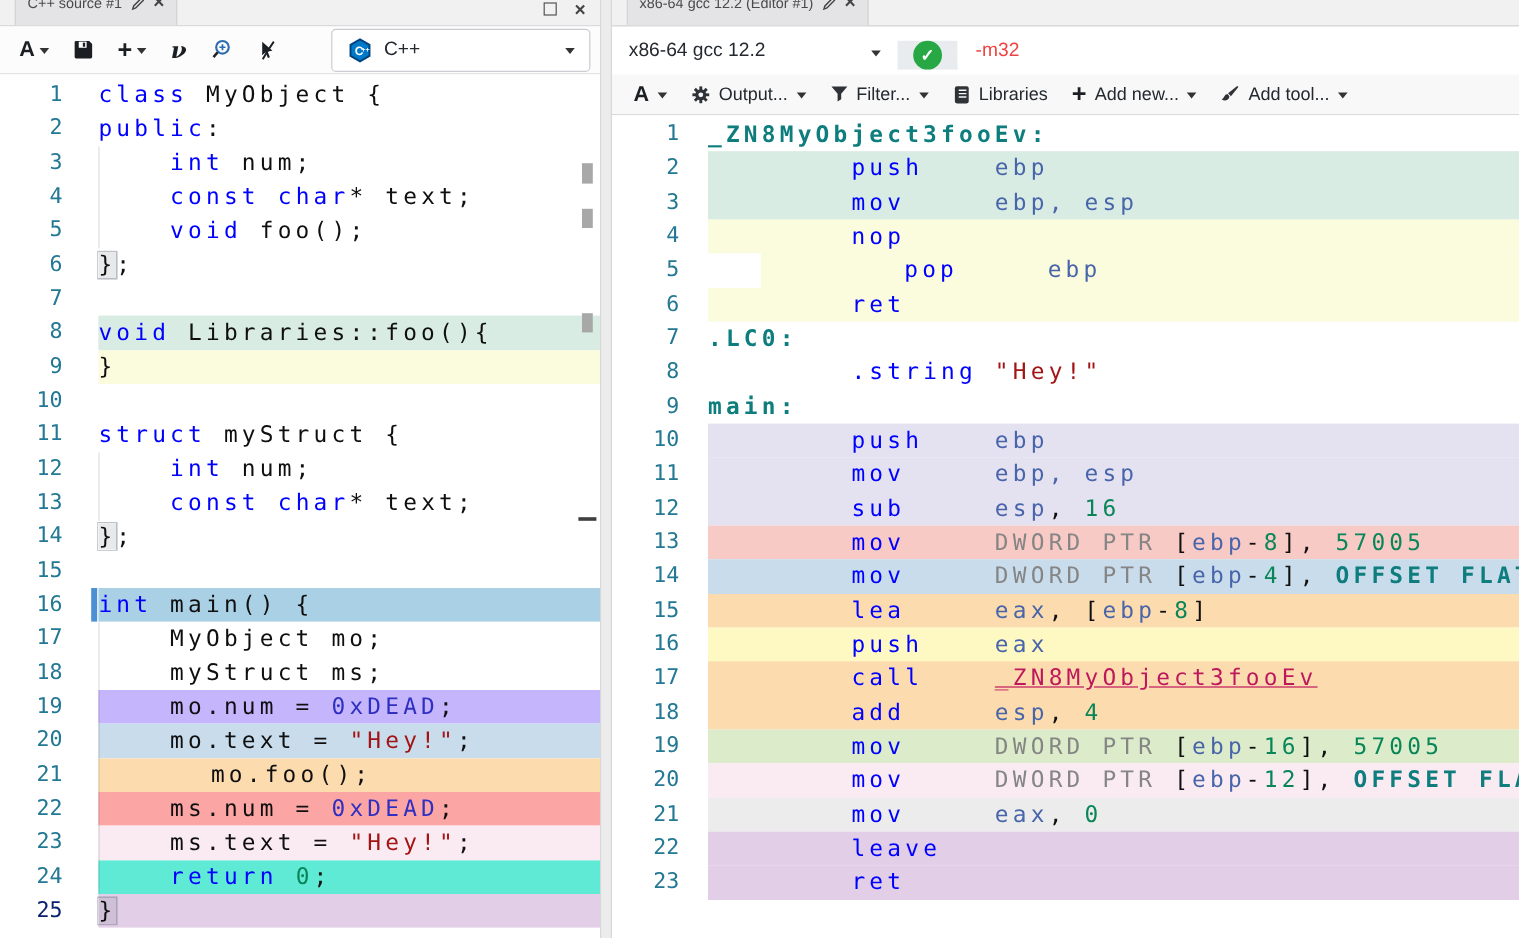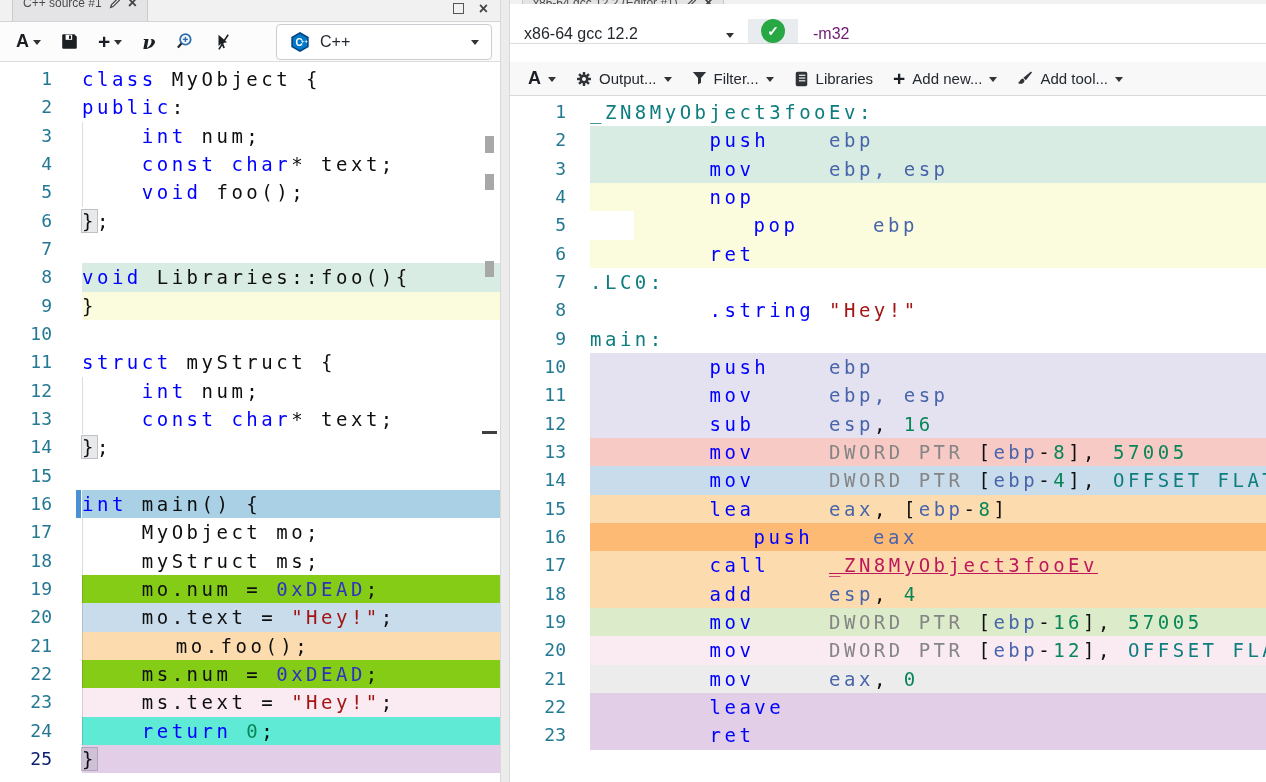--- a/index.html
+++ b/index.html
@@ -31,29 +31,29 @@
   .btn-plus{font-weight:bold;font-size:21px;color:#1b1f23;line-height:1;}
   .vim-v{font-family:"DejaVu Serif",serif;font-style:italic;font-weight:bold;font-size:19px;color:#1b1f23;}
   .caret{display:inline-block;width:0;height:0;border-left:4px solid transparent;
          border-right:4px solid transparent;border-top:5px solid #333;margin-top:2px;}
   .lang-select{margin-left:auto;margin-right:2px;width:216px;height:36px;background:#fff;
                border:1px solid #c9ccd1;border-radius:4px;display:flex;align-items:center;
                padding:0 12px;gap:9px;box-sizing:border-box;font-size:16px;color:#24292f;cursor:pointer;}
   .lang-select .caret{margin-left:auto;}
 
   
-  #compiler-row{position:absolute;top:4px;height:40px;left:0;right:0;background:#fff;
-                border-bottom:1px solid #dcdcdc;box-sizing:border-box;display:flex;align-items:flex-end;}
+  #compiler-row{position:absolute;top:34px;height:40px;left:0;right:0;background:#fff;
+                border-bottom:1px solid #dcdcdc;box-sizing:border-box;display:flex;align-items:flex-start;}
   .compiler-select{width:238px;display:flex;align-items:center;padding:0 14px;font-size:16px;
                    color:#24292f;cursor:pointer;box-sizing:border-box;}
   .compiler-select .caret{margin-left:auto;}
   .status-box{width:50px;background:#e9ecef;display:flex;align-items:center;justify-content:center;}
   .status-circle{width:24px;height:24px;border-radius:50%;color:#fff;font-size:14px;font-weight:bold;
                  display:flex;align-items:center;justify-content:center;}
-  .options-input{flex:1;border:none;outline:none;font-size:16px;color:#701a75;padding:0 15px;
+  .options-input{flex:1;border:none;outline:none;font-size:16px;color:#ef4444;padding:0 15px;
                  font-family:"Liberation Sans",sans-serif;background:#fff;}
 
   
   #toolbar-asm{position:absolute;top:62px;height:34px;left:0;right:0;background:#f8f8f8;
                border-bottom:1px solid #d9d9d9;box-sizing:border-box;display:flex;align-items:center;
                padding:0 8px;font-size:15px;color:#24292f;}
   .tbtn2{display:flex;align-items:center;gap:7px;padding:0 10px;height:100%;cursor:pointer;}
   .icon-svg{display:inline-block;vertical-align:middle;}
 
   
@@ -66,21 +66,21 @@
   #editor-src .gut{width:82px;padding-right:30px;}
   #editor-asm .gut{width:80px;padding-right:24px;}
   .gut.active{color:#0b216f;}
   .cnt{flex:1 1 auto;}
 
   .tk-kw{color:#0000ff;}
   .tk-txt{color:#0f0f0f;}
   .tk-num{color:#098658;}
   .tk-hex{color:#3030c0;}
   .tk-str{color:#a31515;}
-  .tk-lbl{color:#0d7d7d;}
+  .tk-lbl{color:#0d7d7d;font-weight:bold;}
   .tk-reg{color:#4864aa;}
   .tk-gry{color:#858585;}
   .tk-lnk{color:#be185d;text-decoration:underline;}
   .tk-brc{color:#0f0f0f;background:rgba(110,120,130,.16);box-shadow:0 0 0 1px rgba(110,120,130,.45);}
 
   
   .deco{position:absolute;}
   .deco-bar{left:76px;top:428px;width:5px;height:28px;background:#4b90d2;}
   .ruler-mark{right:6px;width:9px;background:#a8a8a8;}
   .ruler-dash{right:3px;width:15px;height:3px;top:369px;background:#3f3f3f;}
@@ -164,24 +164,24 @@
       <div class="row"><div class="gut">9</div><div class="cnt" style="background: rgb(251, 251, 221);"><span class="tk-txt">}</span></div></div>
       <div class="row"><div class="gut">10</div><div class="cnt"></div></div>
       <div class="row"><div class="gut">11</div><div class="cnt"><span class="tk-kw">struct</span><span class="tk-txt"> myStruct {</span></div></div>
       <div class="row"><div class="gut">12</div><div class="cnt"><span class="tk-txt">    </span><span class="tk-kw">int</span><span class="tk-txt"> num;</span></div></div>
       <div class="row"><div class="gut">13</div><div class="cnt"><span class="tk-txt">    </span><span class="tk-kw">const</span><span class="tk-txt"> </span><span class="tk-kw">char</span><span class="tk-txt">* text;</span></div></div>
       <div class="row"><div class="gut">14</div><div class="cnt"><span class="tk-brc">}</span><span class="tk-txt">;</span></div></div>
       <div class="row"><div class="gut">15</div><div class="cnt"></div></div>
       <div class="row"><div class="gut">16</div><div class="cnt" style="background: rgb(169, 208, 229);"><span class="tk-kw">int</span><span class="tk-txt"> main() {</span></div></div>
       <div class="row"><div class="gut">17</div><div class="cnt"><span class="tk-txt">    MyObject mo;</span></div></div>
       <div class="row"><div class="gut">18</div><div class="cnt"><span class="tk-txt">    myStruct ms;</span></div></div>
-      <div class="row"><div class="gut">19</div><div class="cnt" style="background: #84cc16;"><span class="tk-txt">    mo.num = </span><span class="tk-hex">0xDEAD</span><span class="tk-txt">;</span></div></div>
+      <div class="row"><div class="gut">19</div><div class="cnt" style="background: #c4b5fd;"><span class="tk-txt">    mo.num = </span><span class="tk-hex">0xDEAD</span><span class="tk-txt">;</span></div></div>
       <div class="row"><div class="gut">20</div><div class="cnt" style="background: rgb(201, 220, 236);"><span class="tk-txt">    mo.text = </span><span class="tk-str">"Hey!"</span><span class="tk-txt">;</span></div></div>
       <div class="row"><div class="gut">21</div><div class="cnt" style="background: rgb(252, 220, 174); padding-left: 34px;"><span class="tk-txt">    mo.foo();</span></div></div>
-      <div class="row"><div class="gut">22</div><div class="cnt" style="background: #84cc16;"><span class="tk-txt">    ms.num = </span><span class="tk-hex">0xDEAD</span><span class="tk-txt">;</span></div></div>
+      <div class="row"><div class="gut">22</div><div class="cnt" style="background: #fca5a5;"><span class="tk-txt">    ms.num = </span><span class="tk-hex">0xDEAD</span><span class="tk-txt">;</span></div></div>
       <div class="row"><div class="gut">23</div><div class="cnt" style="background: rgb(250, 234, 242);"><span class="tk-txt">    ms.text = </span><span class="tk-str">"Hey!"</span><span class="tk-txt">;</span></div></div>
       <div class="row"><div class="gut">24</div><div class="cnt" style="background: #5eead4;"><span class="tk-txt">    </span><span class="tk-kw">return</span><span class="tk-txt"> </span><span class="tk-num">0</span><span class="tk-txt">;</span></div></div>
       <div class="row"><div class="gut active">25</div><div class="cnt" style="background: rgb(226, 207, 231);"><span class="tk-brc">}</span></div></div>
 
     <div class="deco indent-guide" style="top:60px;height:85px;"></div>
     <div class="deco indent-guide" style="top:315px;height:57px;"></div>
     <div class="deco indent-guide" style="top:456px;height:227px;"></div>
     <div class="deco deco-bar"></div>
     <div class="deco ruler-mark" style="top:74px;height:17px;"></div>
     <div class="deco ruler-mark" style="top:112px;height:16px;"></div>
@@ -274,21 +274,21 @@
       <div class="row"><div class="gut">6</div><div class="cnt" style="background: rgb(251, 251, 221);"><span class="tk-txt">        </span><span class="tk-kw">ret</span></div></div>
       <div class="row"><div class="gut">7</div><div class="cnt"><span class="tk-lbl">.LC0:</span></div></div>
       <div class="row"><div class="gut">8</div><div class="cnt"><span class="tk-txt">        </span><span class="tk-kw">.string</span><span class="tk-txt"> </span><span class="tk-str">"Hey!"</span></div></div>
       <div class="row"><div class="gut">9</div><div class="cnt"><span class="tk-lbl">main:</span></div></div>
       <div class="row"><div class="gut">10</div><div class="cnt" style="background: rgb(228, 225, 240);"><span class="tk-txt">        </span><span class="tk-kw">push</span><span class="tk-txt">    </span><span class="tk-reg">ebp</span></div></div>
       <div class="row"><div class="gut">11</div><div class="cnt" style="background: rgb(228, 225, 240);"><span class="tk-txt">        </span><span class="tk-kw">mov</span><span class="tk-txt">     </span><span class="tk-reg">ebp, esp</span></div></div>
       <div class="row"><div class="gut">12</div><div class="cnt" style="background: rgb(228, 225, 240);"><span class="tk-txt">        </span><span class="tk-kw">sub</span><span class="tk-txt">     </span><span class="tk-reg">esp</span><span class="tk-txt">, </span><span class="tk-num">16</span></div></div>
       <div class="row"><div class="gut">13</div><div class="cnt" style="background: rgb(248, 202, 197);"><span class="tk-txt">        </span><span class="tk-kw">mov</span><span class="tk-txt">     </span><span class="tk-gry">DWORD PTR </span><span class="tk-txt">[</span><span class="tk-reg">ebp</span><span class="tk-txt">-</span><span class="tk-num">8</span><span class="tk-txt">], </span><span class="tk-num">57005</span></div></div>
       <div class="row"><div class="gut">14</div><div class="cnt" style="background: rgb(201, 220, 236);"><span class="tk-txt">        </span><span class="tk-kw">mov</span><span class="tk-txt">     </span><span class="tk-gry">DWORD PTR </span><span class="tk-txt">[</span><span class="tk-reg">ebp</span><span class="tk-txt">-</span><span class="tk-num">4</span><span class="tk-txt">], </span><span class="tk-lbl">OFFSET FLAT:</span></div></div>
       <div class="row"><div class="gut">15</div><div class="cnt" style="background: rgb(252, 220, 174);"><span class="tk-txt">        </span><span class="tk-kw">lea</span><span class="tk-txt">     </span><span class="tk-reg">eax</span><span class="tk-txt">, [</span><span class="tk-reg">ebp</span><span class="tk-txt">-</span><span class="tk-num">8</span><span class="tk-txt">]</span></div></div>
-      <div class="row"><div class="gut">16</div><div class="cnt" style="background: #fdba74; padding-left: 44px;"><span class="tk-txt">        </span><span class="tk-kw">push</span><span class="tk-txt">    </span><span class="tk-reg">eax</span></div></div>
+      <div class="row"><div class="gut">16</div><div class="cnt" style="background: #fef9c3;"><span class="tk-txt">        </span><span class="tk-kw">push</span><span class="tk-txt">    </span><span class="tk-reg">eax</span></div></div>
       <div class="row"><div class="gut">17</div><div class="cnt" style="background: rgb(252, 220, 174);"><span class="tk-txt">        </span><span class="tk-kw">call</span><span class="tk-txt">    </span><span class="tk-lnk">_ZN8MyObject3fooEv</span></div></div>
       <div class="row"><div class="gut">18</div><div class="cnt" style="background: rgb(252, 220, 174);"><span class="tk-txt">        </span><span class="tk-kw">add</span><span class="tk-txt">     </span><span class="tk-reg">esp</span><span class="tk-txt">, </span><span class="tk-num">4</span></div></div>
       <div class="row"><div class="gut">19</div><div class="cnt" style="background: rgb(220, 236, 202);"><span class="tk-txt">        </span><span class="tk-kw">mov</span><span class="tk-txt">     </span><span class="tk-gry">DWORD PTR </span><span class="tk-txt">[</span><span class="tk-reg">ebp</span><span class="tk-txt">-</span><span class="tk-num">16</span><span class="tk-txt">], </span><span class="tk-num">57005</span></div></div>
       <div class="row"><div class="gut">20</div><div class="cnt" style="background: rgb(250, 234, 242);"><span class="tk-txt">        </span><span class="tk-kw">mov</span><span class="tk-txt">     </span><span class="tk-gry">DWORD PTR </span><span class="tk-txt">[</span><span class="tk-reg">ebp</span><span class="tk-txt">-</span><span class="tk-num">12</span><span class="tk-txt">], </span><span class="tk-lbl">OFFSET FLAT:</span></div></div>
       <div class="row"><div class="gut">21</div><div class="cnt" style="background: rgb(236, 236, 236);"><span class="tk-txt">        </span><span class="tk-kw">mov</span><span class="tk-txt">     </span><span class="tk-reg">eax</span><span class="tk-txt">, </span><span class="tk-num">0</span></div></div>
       <div class="row"><div class="gut">22</div><div class="cnt" style="background: rgb(226, 207, 231);"><span class="tk-txt">        </span><span class="tk-kw">leave</span></div></div>
       <div class="row"><div class="gut">23</div><div class="cnt" style="background: rgb(226, 207, 231);"><span class="tk-txt">        </span><span class="tk-kw">ret</span></div></div>
 
   </div>
 </div>

